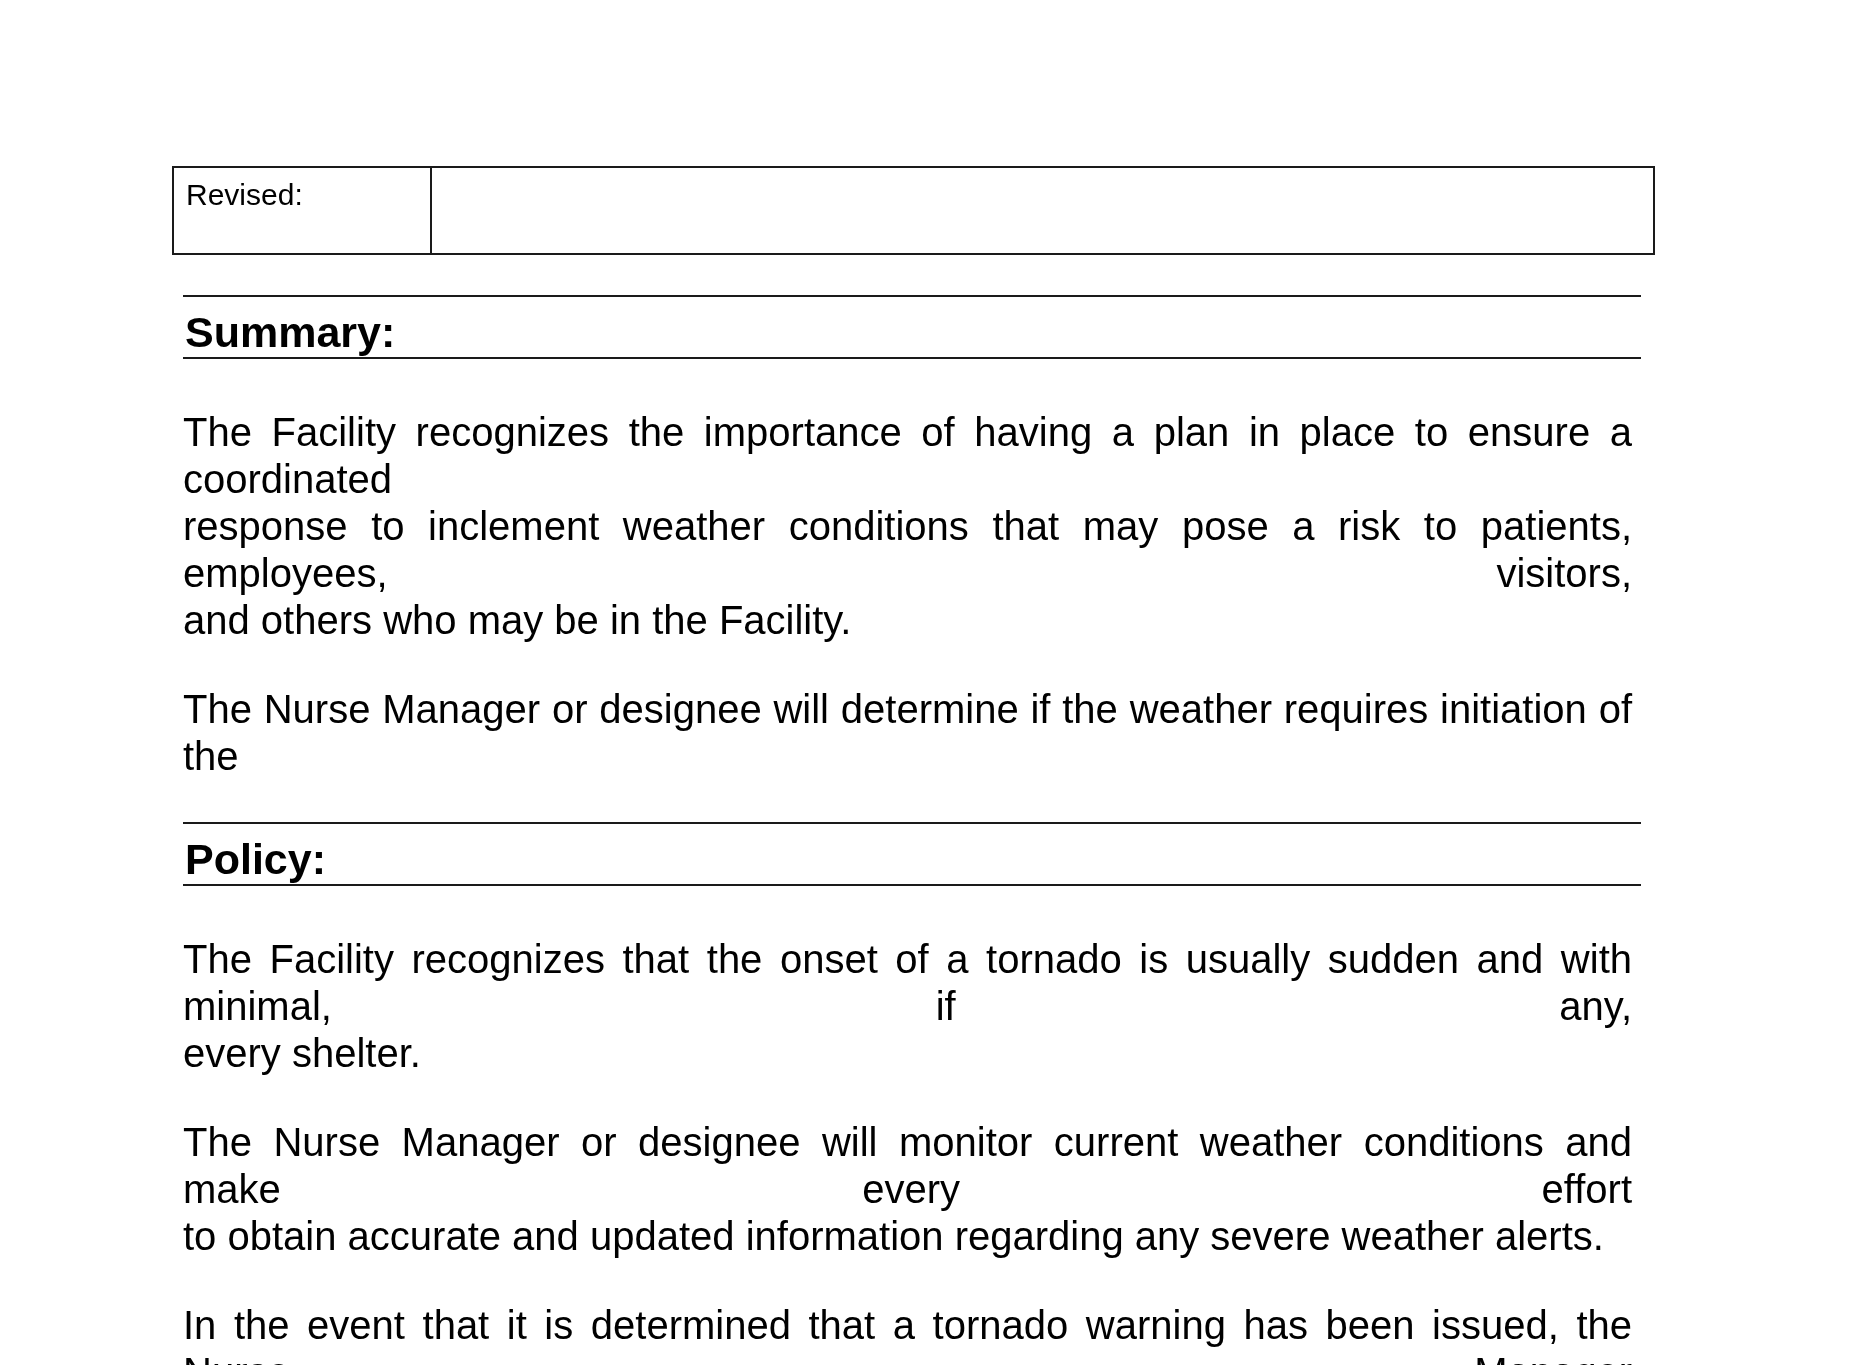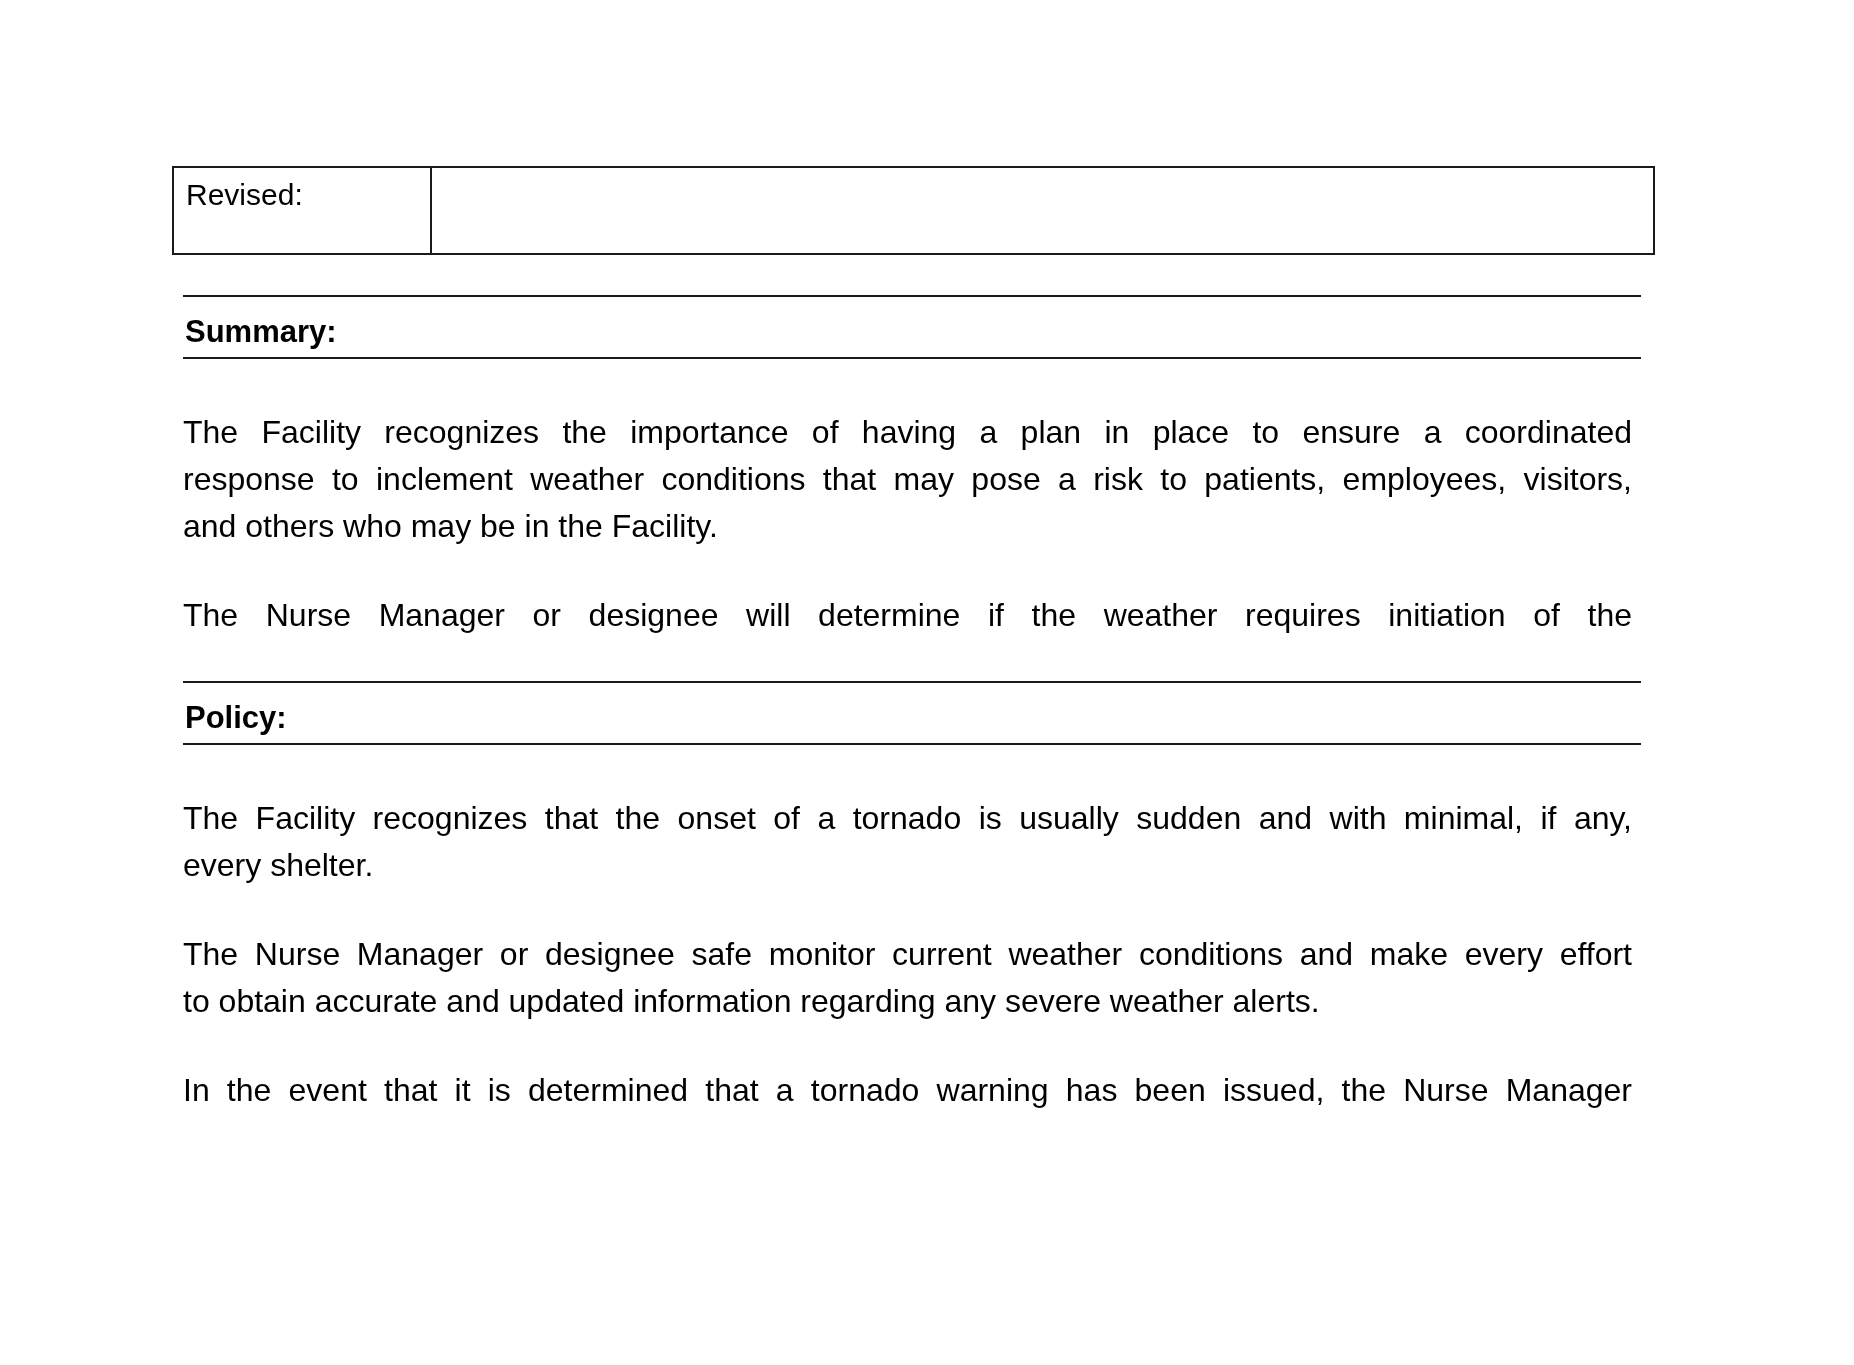--- a/index.html
+++ b/index.html
@@ -51,28 +51,28 @@
   
   .text-col {
     margin-left: 11px;
     width: 1458px;
   }
   .section-heading {
     border-top: 2px solid #1a1a1a;
     border-bottom: 2px solid #1a1a1a;
     padding: 12px 0 2px 2px;
     margin: 40px 0 50px 0;
-    font-size: 31px;
+    font-size: 43px;
     line-height: 46px;
     font-weight: bold;
     letter-spacing: 0;
   }
   .paragraph {
     margin: 0 9px 42px 0;
-    font-size: 32px;
+    font-size: 40px;
     line-height: 47px;
   }
   .line {
     text-align: justify;
   }
   .line.jline {
     text-align-last: justify;
   }
   .line.lline {
     text-align: left;
@@ -109,21 +109,21 @@
       </div>
 
       <div class="section-heading">Policy:</div>
 
       <div class="paragraph">
         <div class="line jline">The Facility recognizes that the onset of a tornado is usually sudden and with minimal, if any,</div>
         <div class="line lline">every shelter.</div>
       </div>
 
       <div class="paragraph">
-        <div class="line jline">The Nurse Manager or designee safe monitor current weather conditions and make every effort</div>
+        <div class="line jline">The Nurse Manager or designee will monitor current weather conditions and make every effort</div>
         <div class="line lline">to obtain accurate and updated information regarding any severe weather alerts.</div>
       </div>
 
       <div class="paragraph">
         <div class="line jline">In the event that it is determined that a tornado warning has been issued, the Nurse Manager</div>
       </div>
 
     </div>
   </div>
 </div>

